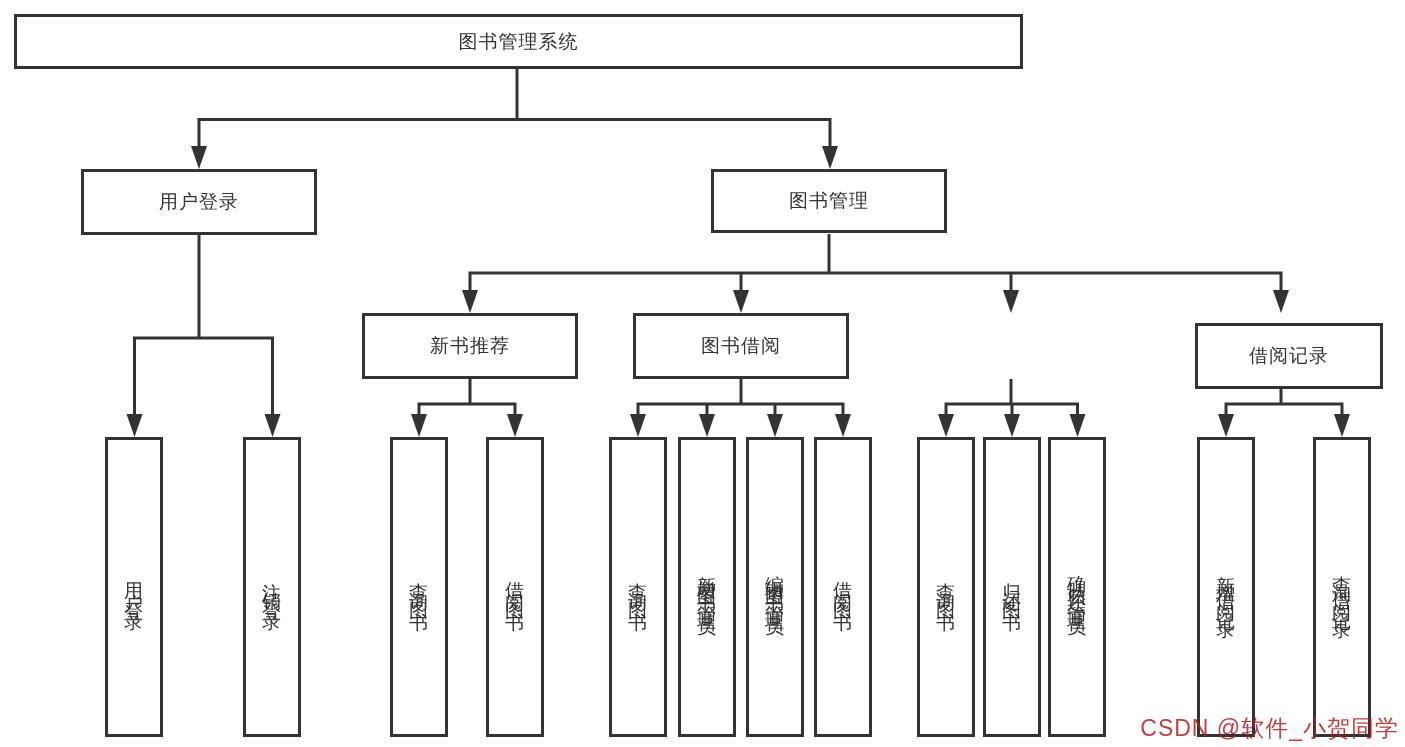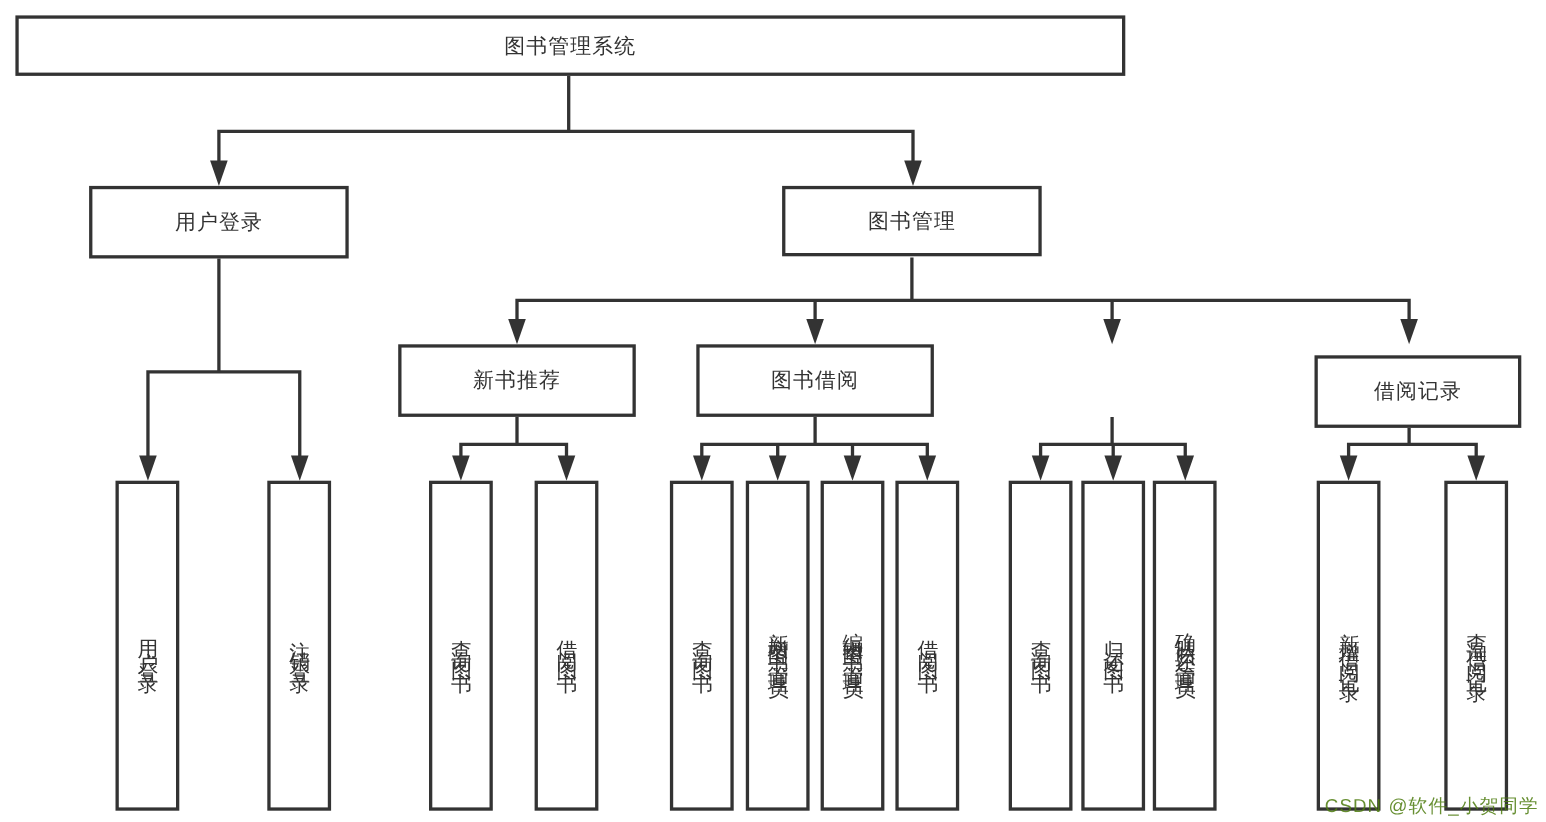--- a/index.html
+++ b/index.html
@@ -49,22 +49,22 @@
     text-orientation: mixed;
     font-size: 19px;
     letter-spacing: 10px;
     line-height: 1;
     white-space: nowrap;
   }
   .watermark {
     position: absolute;
     right: 6px;
     bottom: 3px;
-    font-size: 17px;
-    color: #4d7c0f;
+    font-size: 23px;
+    color: #b91c1c;
     opacity: 0.85;
     letter-spacing: 1px;
     z-index: 5;
     white-space: nowrap;
   }
   .cline { stroke: #333333; stroke-width: 3; fill: none; }
   .ahead { fill: #333333; stroke: none; }
 </style>
 </head>
 <body>

